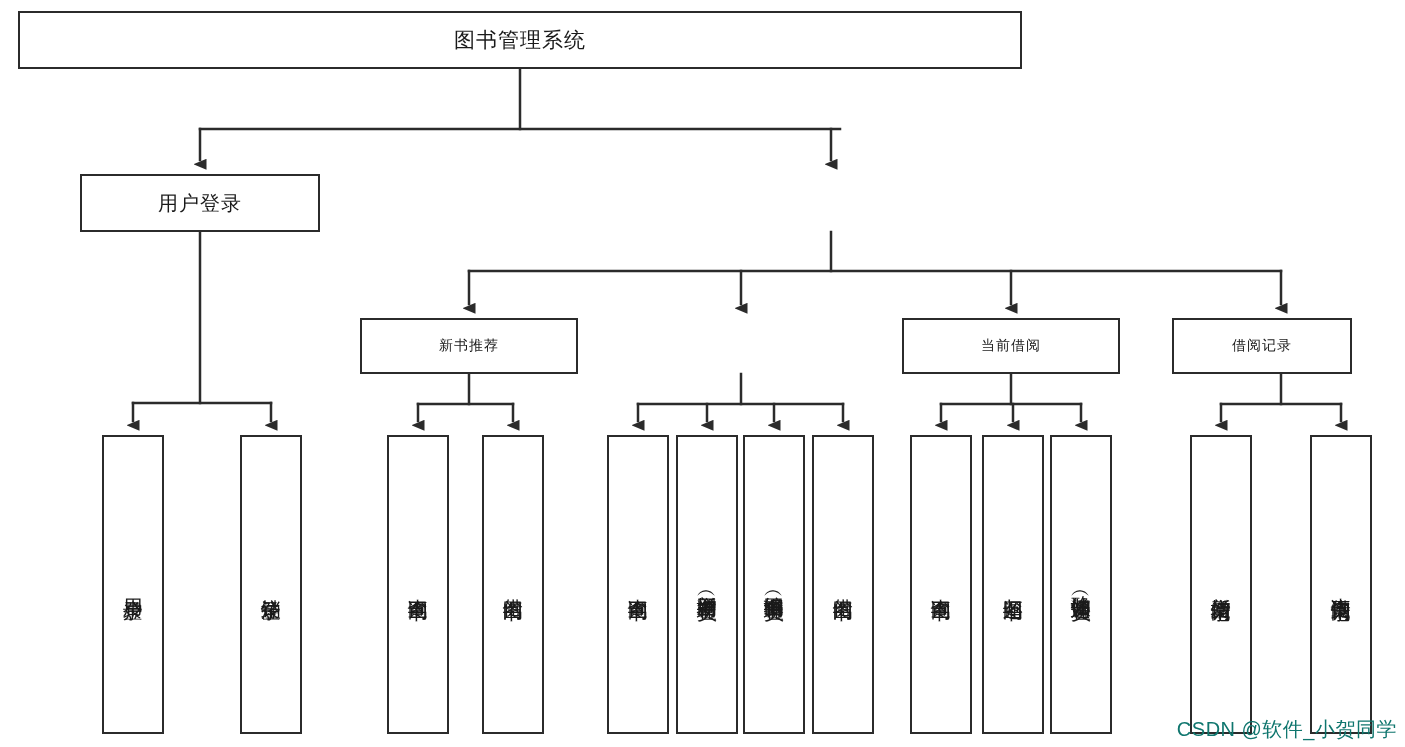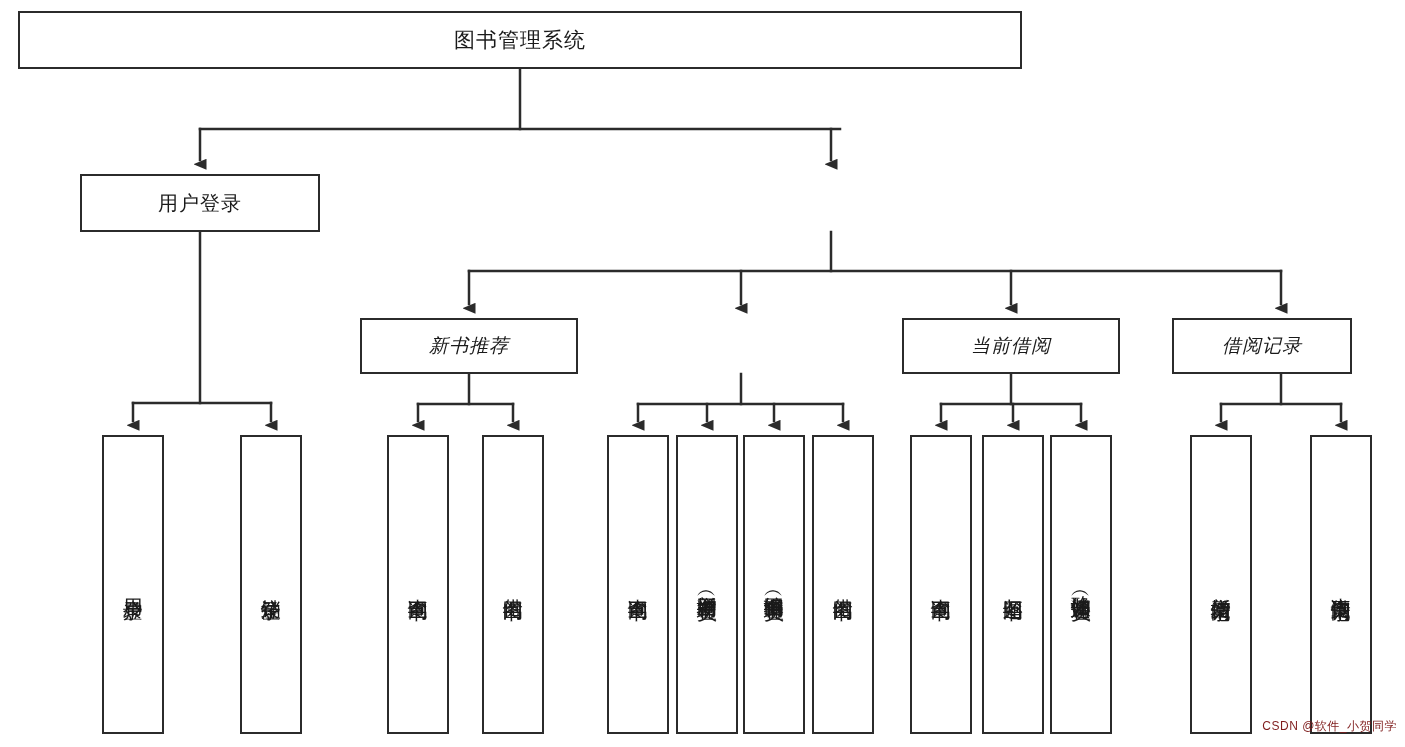--- a/index.html
+++ b/index.html
@@ -35,22 +35,21 @@
     justify-content: center;
     color: #1a1a1a;
   }
   .node.root {
     font-size: 21px;
   }
   .node.level1 {
     font-size: 20px;
   }
   .node.level2 {
-    font-size: 19px;
-    font-style: italic;
+    font-size: 14px;
   }
   .node.leaf {
     align-items: center;
     justify-content: center;
   }
   .vlabel {
     writing-mode: vertical-rl;
     text-orientation: upright;
     font-size: 20px;
     line-height: 1.12;
@@ -58,23 +57,23 @@
     white-space: nowrap;
     color: #1a1a1a;
   }
   .hlabel {
     white-space: nowrap;
     letter-spacing: 1px;
   }
   .watermark {
     position: absolute;
     right: 8px;
-    bottom: 12px;
-    font-size: 12px;
-    color: #7f1d1d;
+    bottom: 4px;
+    font-size: 20px;
+    color: #0f766e;
     white-space: nowrap;
     letter-spacing: 0.5px;
   }
 </style>
 </head>
 <body>
 
 <div id="canvas">
 
   <svg class="wires" viewBox="0 0 1405 747">

